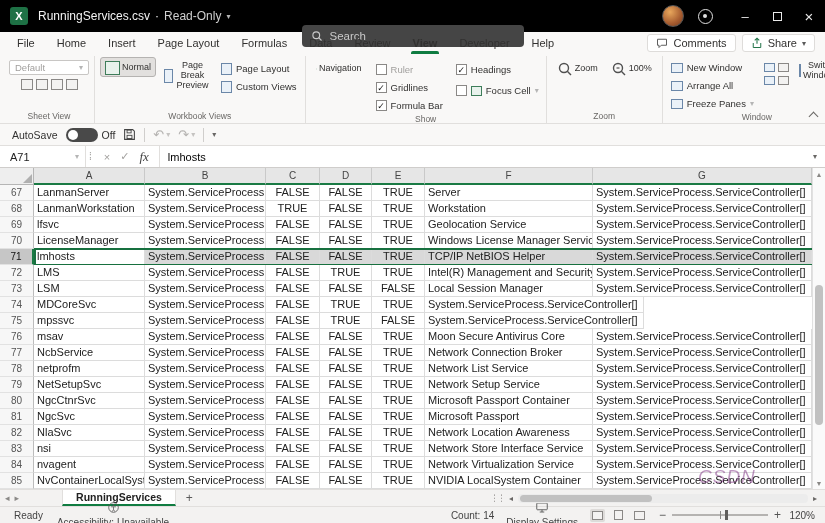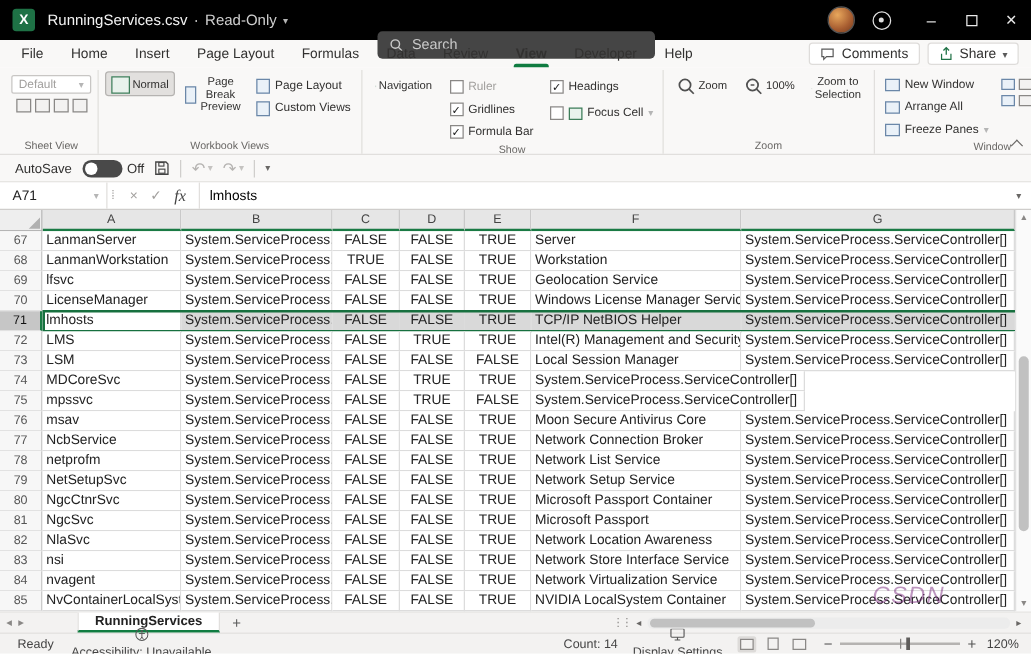--- a/index.html
+++ b/index.html
@@ -34,21 +34,21 @@
   .rgroup { display:flex; flex-direction:column; border-right:1px solid #e1dfdd; padding:1px 5px 0 5px; }
   .rg-content { flex:1; display:flex; align-items:flex-start; gap:3px; }
   .rg-label { font-size:8.5px; color:#696765; text-align:center; padding:1px 0 2px; }
   .bigbtn { display:flex; flex-direction:row; align-items:center; gap:2px; padding:3px 4px 1px; font-size:9px; color:#323130; text-align:center; line-height:1.1; border-radius:3px; border:1px solid transparent; max-width:56px; }
   .bigbtn.selected { background:#e2e0de; border-color:#b5b3b1; }
   .smallbtn { display:flex; align-items:center; gap:4px; font-size:9.5px; color:#323130; padding:1px 3px; white-space:nowrap; height:15px; }
   .chk-item { display:flex; align-items:center; gap:4px; font-size:9.5px; color:#323130; height:15px; white-space:nowrap; }
   .chk-item.disabled { color:#a19f9d; }
   .cbox { width:11px; height:11px; border:1px solid #8a8886; background:#fff; display:flex; align-items:center; justify-content:center; font-size:9px; color:transparent; flex:0 0 auto; }
   .checked .cbox { color:#1b1b1b; }
-  .dd { background:#fff; border:1px solid #c8c6c4; border-radius:2px; font-size:9.5px; color:#a19f9d; padding:1px 5px; display:flex; align-items:center; gap:14px; width:64px; justify-content:space-between; }
+  .dd { background:#fff; border:1px solid #c8c6c4; border-radius:2px; font-size:9.5px; color:#a19f9d; padding:1px 5px; display:flex; align-items:center; gap:14px; width:80px; justify-content:space-between; }
   .mini-ic-row { display:flex; gap:3px; }
   .ic { display:inline-block; }
   .ic-box { border:1px solid #6b87a8; background:#eaf1f8; }
   .ic-box.green { border-color:#3e7d5a; background:#e8f2ec; }
   .ic-box.gray { border-color:#8a8886; background:#f3f2f1; }
   .collapse-ribbon { position:absolute; right:8px; bottom:5px; width:8px; height:8px; }
   .collapse-ribbon::before { content:""; position:absolute; left:1px; top:3px; width:6px; height:6px; border-left:1.5px solid #696765; border-top:1.5px solid #696765; transform:rotate(45deg); }
 
   
   .qatrow { height:22px; background:#f9f8f7; border-bottom:1px solid #e1dfdd; display:flex; align-items:center; gap:8px; padding-left:12px; font-size:10.5px; color:#323130; }
@@ -260,28 +260,20 @@
         <span>Zoom</span>
       </div>
       <div class="bigbtn">
         <svg width="16" height="16" viewBox="0 0 16 16">
             <circle cx="7" cy="7" r="4.5" fill="none" stroke="#505050" stroke-width="1.4"></circle>
             <line x1="10.3" y1="10.3" x2="14" y2="14" stroke="#505050" stroke-width="1.4"></line>
             <line x1="5.5" y1="7" x2="8.5" y2="7" stroke="#505050" stroke-width="1.2"></line>
           </svg>
         <span>100%</span>
       </div>
-      <div class="bigbtn" style="max-width:50px">
-        <svg width="16" height="16" viewBox="0 0 16 16">
-            <rect x="1.5" y="1.5" width="9" height="8" fill="#e8f2ec" stroke="#3e7d5a" stroke-width="1.2"></rect>
-            <circle cx="10.5" cy="10.5" r="3.2" fill="none" stroke="#505050" stroke-width="1.3"></circle>
-            <line x1="12.8" y1="12.8" x2="15" y2="15" stroke="#505050" stroke-width="1.3"></line>
-          </svg>
-        <span>Zoom to Selection</span>
-      </div>
     </div>
     <div class="rg-label">Zoom</div>
   </div>
 
   <div class="rgroup">
     <div class="rg-content">
       <div style="display:flex;flex-direction:column;gap:3px;padding-top:3px;">
         <div class="smallbtn">
           <span class="ic ic-box" style="width:12px;height:10px"></span>
           <span>New Window</span>

